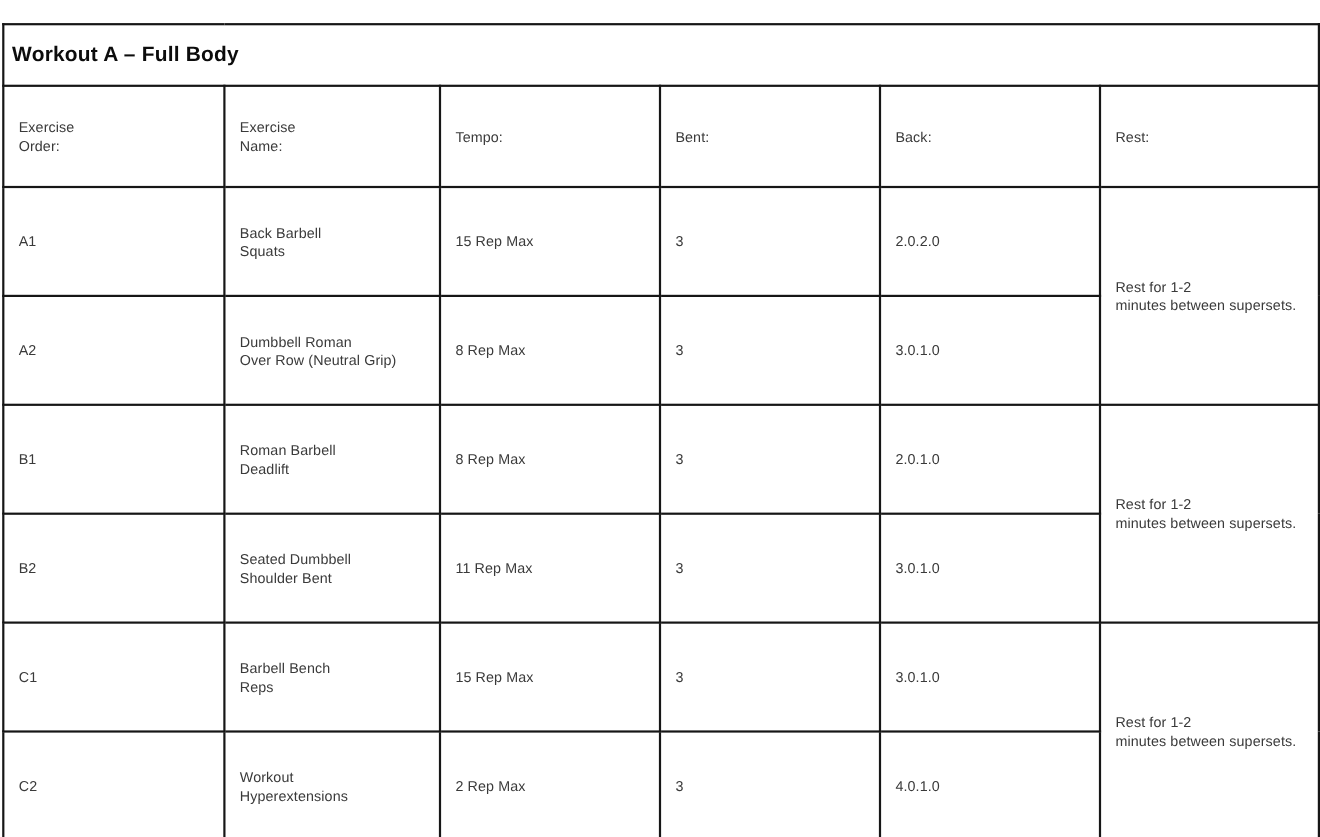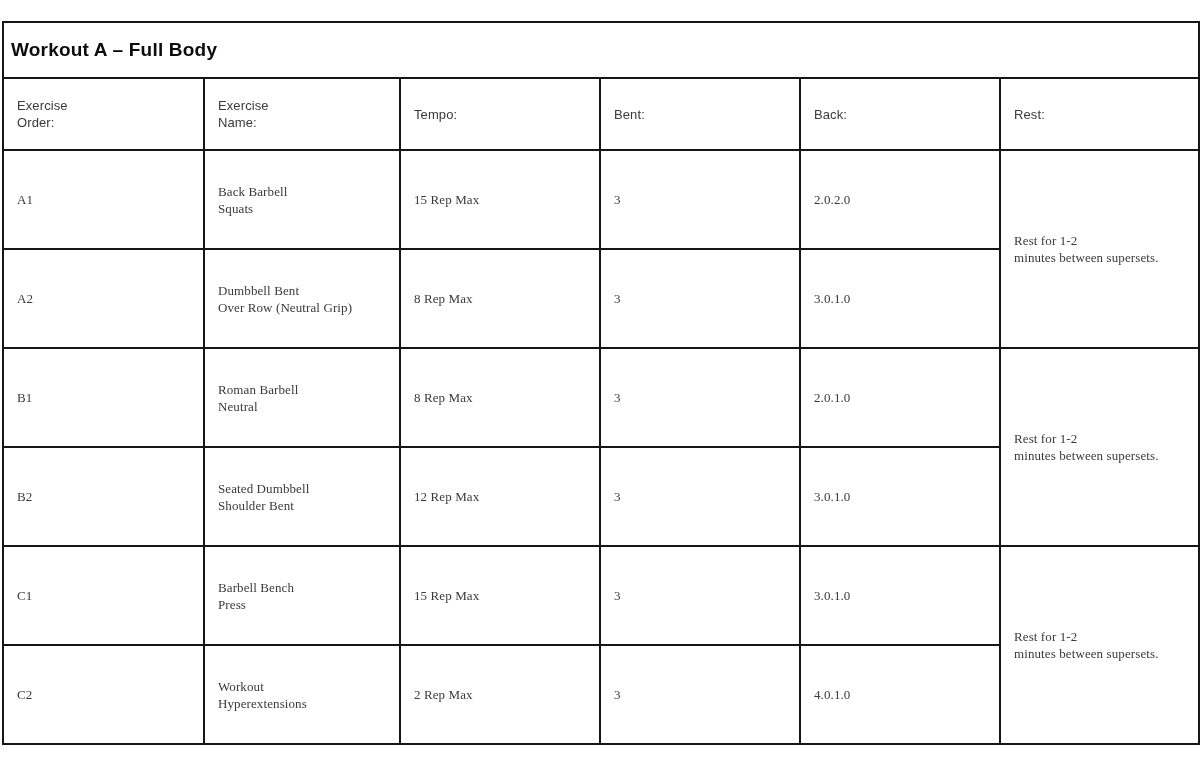--- a/index.html
+++ b/index.html
@@ -38,25 +38,24 @@
   td.title-cell {
     padding: 0 8px 0 7px;
     font-size: 19px;
     line-height: 22px;
     font-weight: bold;
     color: #0c0c0c;
     letter-spacing: 0.2px;
     white-space: normal;
   }
   tr.header-row {
-    height: 72px;
+    height: 92px;
   }
   tr.data-row {
     height: 99px;
-    font-family: Liberation Serif, serif;
   }
   td.rest-cell {
     vertical-align: middle;
     border-radius: 25px;
   }
 </style>
 </head>
 <body>
 
 <div class="sheet">
@@ -91,50 +90,50 @@
       <td>Back Barbell
 Squats</td>
       <td>15 Rep Max</td>
       <td>3</td>
       <td>2.0.2.0</td>
       <td rowspan="2" class="rest-cell">Rest for 1-2
 minutes between supersets.</td>
     </tr>
     <tr class="data-row">
       <td>A2</td>
-      <td>Dumbbell Bent
+      <td>Dumbbell Roman
 Over Row (Neutral Grip)</td>
       <td>8 Rep Max</td>
       <td>3</td>
       <td>3.0.1.0</td>
     </tr>
 
     <tr class="data-row">
       <td>B1</td>
       <td>Roman Barbell
-Neutral</td>
+Deadlift</td>
       <td>8 Rep Max</td>
       <td>3</td>
       <td>2.0.1.0</td>
       <td rowspan="2" class="rest-cell">Rest for 1-2
 minutes between supersets.</td>
     </tr>
     <tr class="data-row">
       <td>B2</td>
       <td>Seated Dumbbell
 Shoulder Bent</td>
-      <td>12 Rep Max</td>
+      <td>11 Rep Max</td>
       <td>3</td>
       <td>3.0.1.0</td>
     </tr>
 
     <tr class="data-row">
       <td>C1</td>
       <td>Barbell Bench
-Press</td>
+Reps</td>
       <td>15 Rep Max</td>
       <td>3</td>
       <td>3.0.1.0</td>
       <td rowspan="2" class="rest-cell">Rest for 1-2
 minutes between supersets.</td>
     </tr>
     <tr class="data-row">
       <td>C2</td>
       <td>Workout
 Hyperextensions</td>

